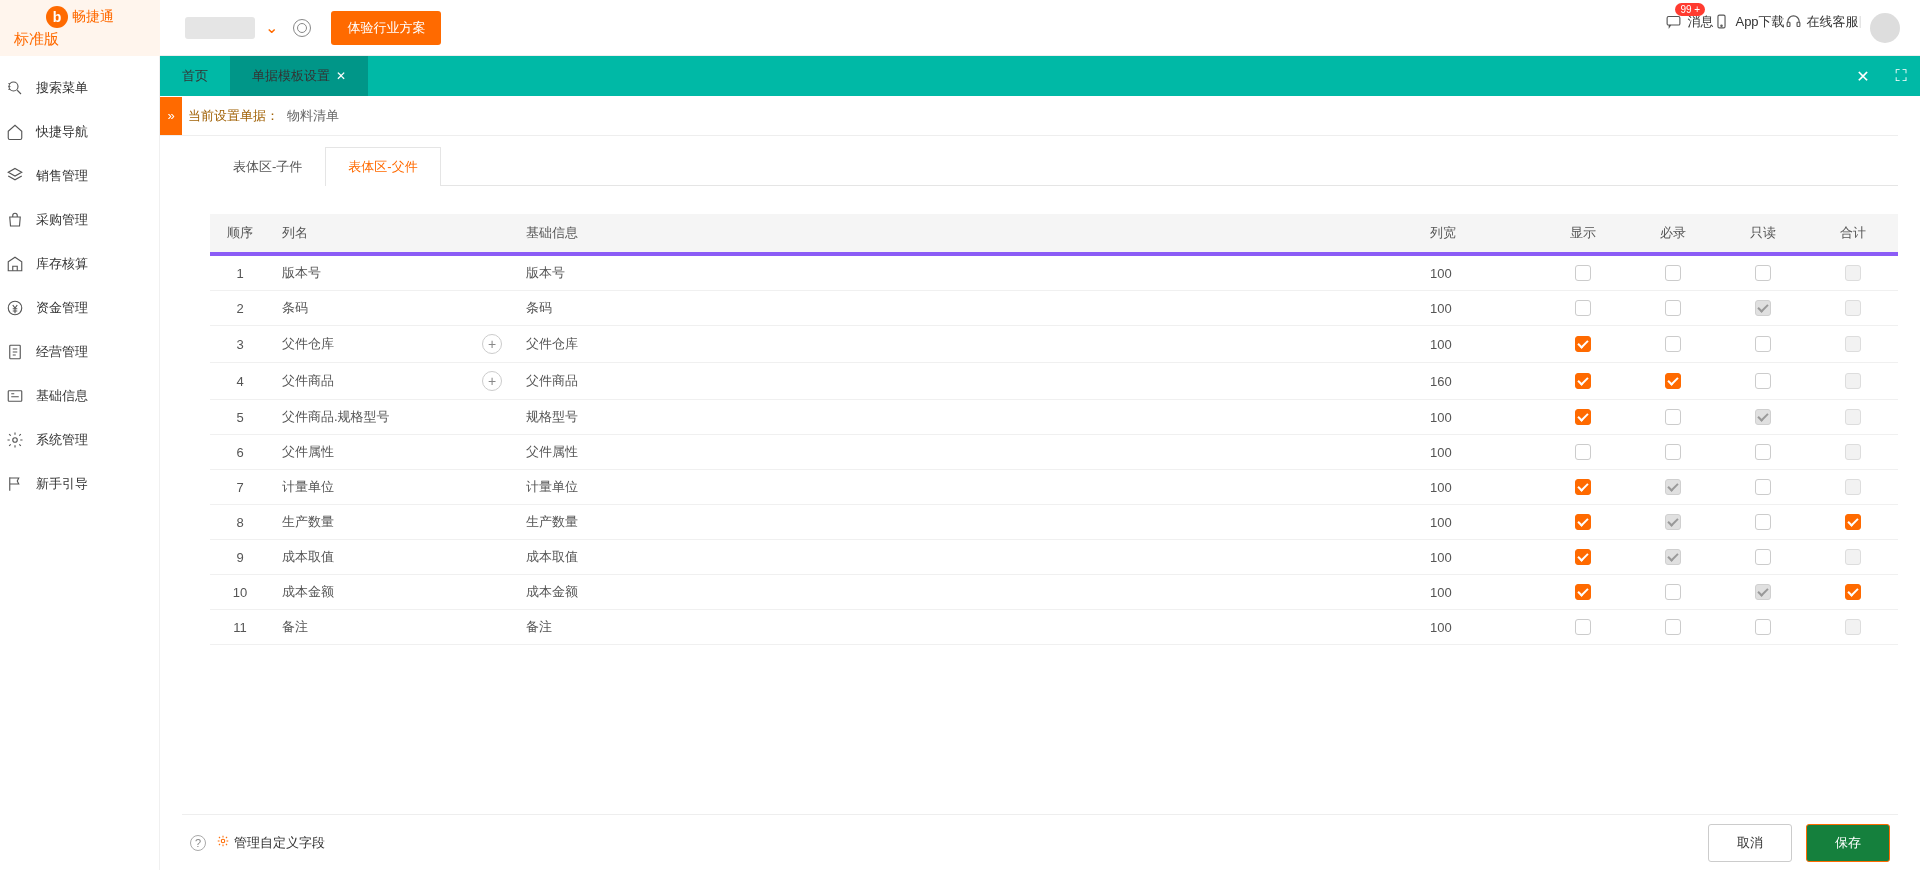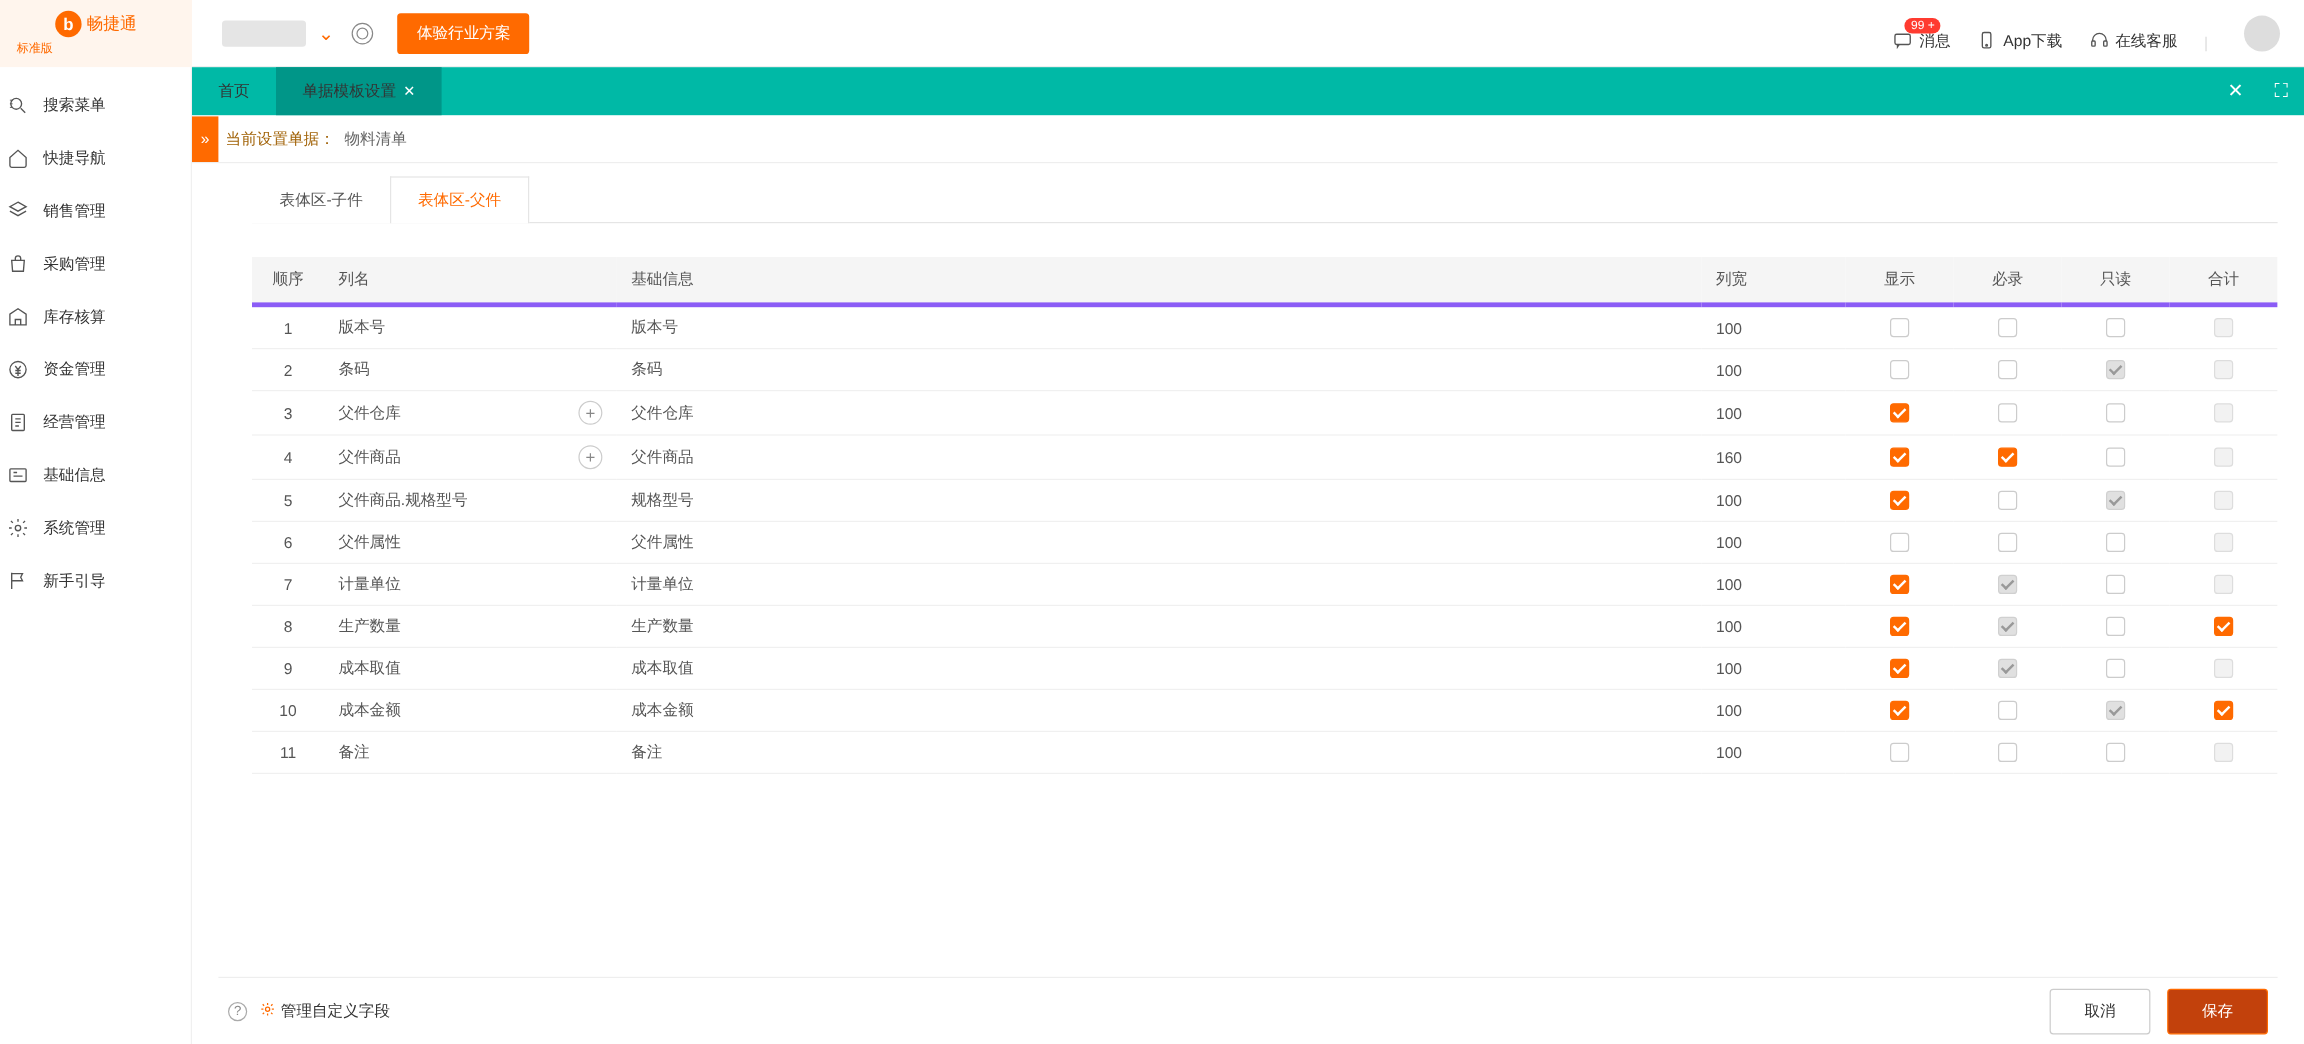--- a/index.html
+++ b/index.html
@@ -2,28 +2,28 @@
 <html><head>
 <meta charset="utf-8">
 <style>
 *{box-sizing:border-box;margin:0;padding:0;font-family:"Microsoft YaHei","PingFang SC",sans-serif;font-size:13px;color:#333}
 body{background:#fff;width:1920px;height:870px;overflow:hidden}
 .topbar{height:56px;display:flex;align-items:center;padding:0 20px 0 0;border-bottom:1px solid #eee}
 .logo-area{width:160px;height:56px;background:#fff5ed;display:flex;flex-direction:column;align-items:center;justify-content:center;padding:4px}
 .logo-main{display:flex;align-items:center;gap:4px}
 .logo-icon{width:22px;height:22px;border-radius:50%;background:#ff6a00;display:flex;align-items:center;justify-content:center;color:#fff;font-weight:bold;font-size:14px}
 .logo-text{color:#ff6a00;font-weight:normal;font-size:14px}
-.logo-sub{color:#ff6a00;font-size:10px;margin-top:2px;align-self:flex-start;margin-left:10px}
+.logo-sub{color:#ff6a00;font-size:15px;margin-top:2px;align-self:flex-start;margin-left:10px}
 .shop-sel{margin-left:25px;display:flex;align-items:center;gap:10px}
 .shop-masked{width:70px;height:22px;background:#e5e5e5;border-radius:3px}
 .shop-caret{color:#ff6a00;font-size:16px}
 .gear{margin-left:15px;color:#888;width:18px;height:18px;border:1.5px solid #888;border-radius:50%;position:relative}
 .gear:before{content:"";position:absolute;inset:3px;border:1.5px solid #888;border-radius:50%}
 .exp-btn{margin-left:20px;background:#ff6a00;color:#fff;padding:8px 16px;border-radius:3px;border:none;cursor:pointer}
-.top-right{margin-left:auto;display:flex;align-items:flex-end;gap:22px}
+.top-right{margin-left:auto;display:flex;align-items:flex-start;}
 .tr-item{display:flex;align-items:center;gap:5px;color:#555;cursor:pointer;position:relative}
 .tr-item svg{width:17px;height:17px}
 .badge{position:absolute;top:-10px;left:10px;background:#ff3b30;color:#fff;font-size:10px;padding:1px 5px;border-radius:8px}
 .avatar{width:30px;height:30px;border-radius:50%;background:#ddd;margin-left:8px}
 .main{display:flex;height:calc(100% - 56px)}
 .sidebar{width:160px;background:#fff;border-right:1px solid #f0f0f0;padding-top:10px}
 .side-item{display:flex;align-items:center;gap:12px;padding:13px 6px;color:#444;cursor:pointer}
 .side-item svg{width:18px;height:18px;stroke:#555;fill:none;stroke-width:1.5}
 .content{flex:1;display:flex;flex-direction:column;background:#fff}
 .tabbar{height:40px;background:#00b9a6;display:flex;align-items:center;position:relative}
@@ -56,21 +56,21 @@
 .cb.checked{background:#ff6a00;border-color:#ff6a00}
 .cb.checked:after{content:"";position:absolute;left:4px;top:1px;width:4px;height:8px;border:solid #fff;border-width:0 2px 2px 0;transform:rotate(45deg)}
 .cb.dis{background:#f2f2f2;border-color:#ddd}
 .cb.dis.checked{background:#e0e0e0;border-color:#d0d0d0}
 .cb.dis.checked:after{border-color:#999}
 .footer{height:56px;border-top:1px solid #eee;margin:0 22px 0 22px;display:flex;align-items:center;padding:0 8px}
 .help{color:#888;margin-right:10px;border:1.5px solid #aaa;border-radius:50%;width:16px;height:16px;display:flex;align-items:center;justify-content:center;font-size:11px}
 .custom-link{color:#ff6a00;display:flex;gap:4px;cursor:pointer}
 .footer-btns{margin-left:auto;display:flex;gap:14px}
 .btn{padding:9px 28px;border-radius:3px;cursor:pointer;border:1px solid #ccc;background:#fff}
-.btn.primary{background:#c2410c;border-color:#ff6a00;color:#fff}
+.btn.primary{background:#15803d;border-color:#ff6a00;color:#fff}
 </style>
 </head>
 <body>
 
 <div class="topbar">
   <div class="logo-area">
     <div class="logo-main">
       <span class="logo-icon">b</span>
       <span class="logo-text">畅捷通</span>
     </div>

